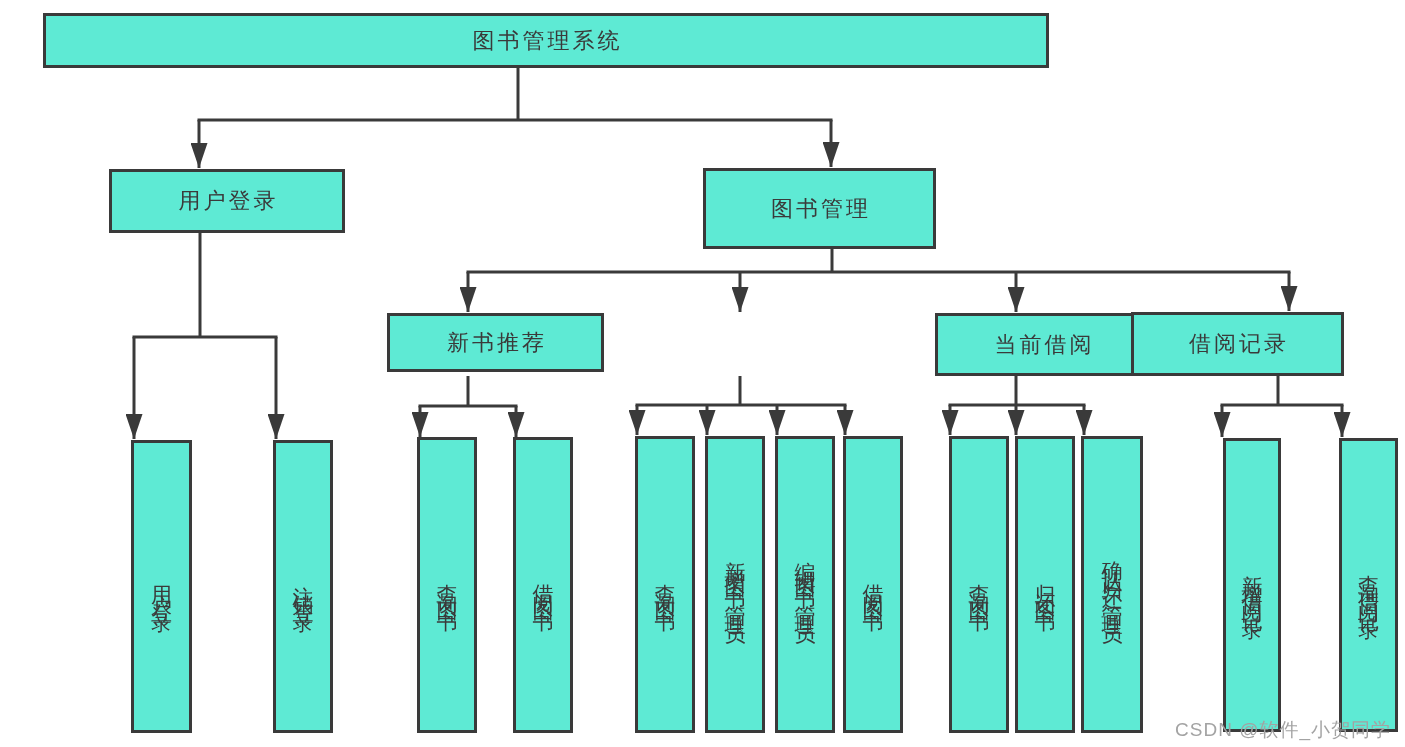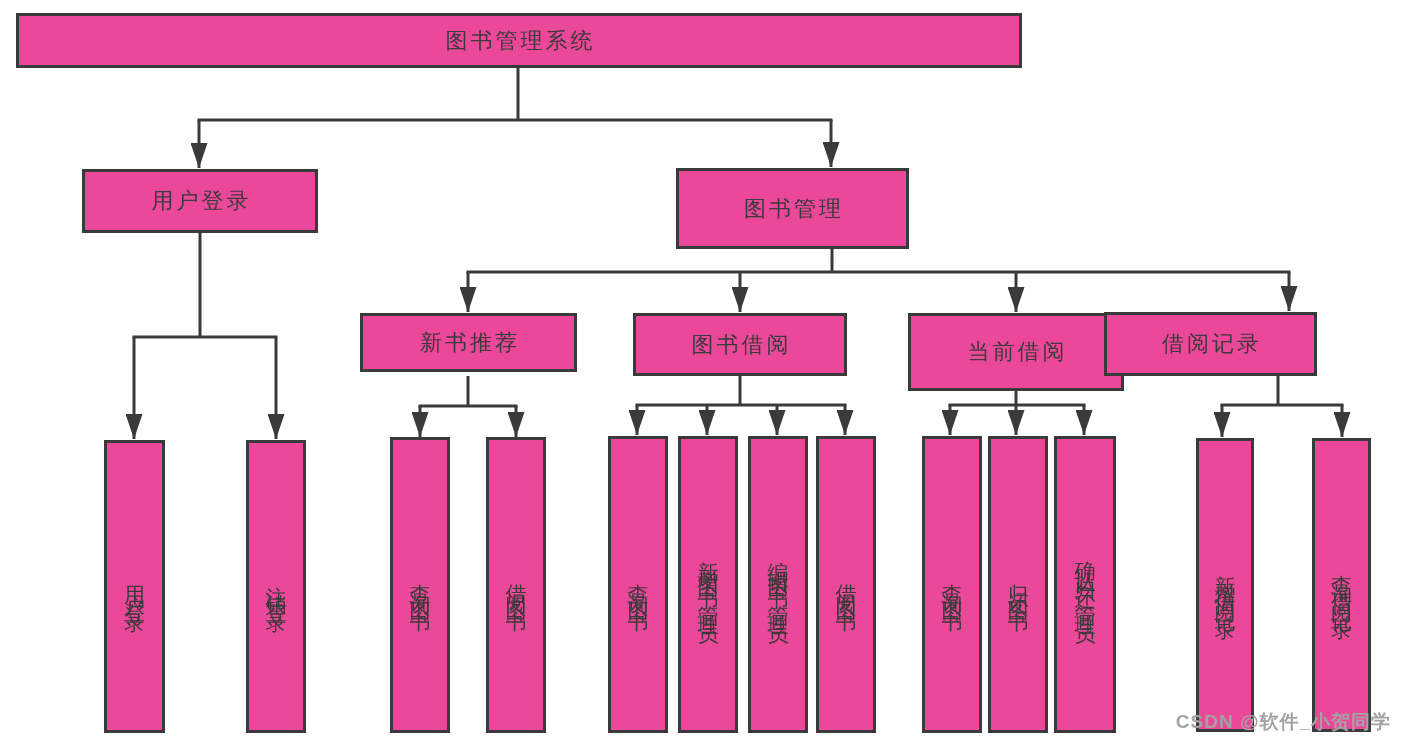--- a/index.html
+++ b/index.html
@@ -10,48 +10,48 @@
     background:#ffffff;
     overflow:hidden;
   }
   .connector-layer{
     position:absolute;left:0;top:0;width:1405px;height:747px;
     z-index:1;
   }
   .node{
     position:absolute;
     box-sizing:border-box;
-    background:#ec4899;
+    background:#5eead4;
     border:3px solid #3a3a3a;
     display:flex;align-items:center;justify-content:center;
     color:#3a3a3a;
     z-index:2;
+    margin-left:27px;
   }
   .hbox{
     font-size:22px;
     letter-spacing:3px;
     text-indent:3px;
     white-space:nowrap;
   }
   .vbox{
     writing-mode:vertical-rl;
     text-orientation:upright;
     font-size:21px;
     letter-spacing:9px;
     white-space:nowrap;
   }
   .watermark{
     position:absolute;
-    right:14px;bottom:12px;
+    right:14px;bottom:4px;
     font-size:19px;
     color:#a3a3a3;
     letter-spacing:1px;
     z-index:3;
     white-space:nowrap;
-    font-weight:bold;
   }
 </style>
 </head>
 <body>
 
 <div class="canvas">
 
   <svg class="connector-layer" width="1405" height="747" viewBox="0 0 1405 747" xmlns="http://www.w3.org/2000/svg">
     <defs>
       <marker id="arrow" markerUnits="userSpaceOnUse" markerWidth="26" markerHeight="17" refX="25" refY="8.5" orient="auto">
@@ -101,22 +101,21 @@
       <path d="M1342 405 V437" marker-end="url(#arrow)"></path>
     </g>
   </svg>
 
   <div class="node hbox" style="left:16px;top:13px;width:1006px;height:55px;">图书管理系统</div>
 
   <div class="node hbox" style="left:82px;top:169px;width:236px;height:64px;">用户登录</div>
   <div class="node hbox" style="left:676px;top:168px;width:233px;height:81px;">图书管理</div>
 
   <div class="node hbox" style="left:360px;top:313px;width:217px;height:59px;">新书推荐</div>
-  <div class="node hbox" style="left:633px;top:313px;width:214px;height:63px;">图书借阅</div>
-  <div class="node hbox" style="left:908px;top:313px;width:216px;height:78px;">当前借阅</div>
+  <div class="node hbox" style="left:908px;top:313px;width:216px;height:63px;">当前借阅</div>
   <div class="node hbox" style="left:1104px;top:312px;width:213px;height:64px;">借阅记录</div>
 
   <div class="node vbox" style="left:104px;top:440px;width:61px;height:293px;">用户登录</div>
   <div class="node vbox" style="left:246px;top:440px;width:60px;height:293px;">注销登录</div>
 
   <div class="node vbox" style="left:390px;top:437px;width:60px;height:296px;">查询图书</div>
   <div class="node vbox" style="left:486px;top:437px;width:60px;height:296px;">借阅图书</div>
 
   <div class="node vbox" style="left:608px;top:436px;width:60px;height:297px;">查询图书</div>
   <div class="node vbox" style="left:678px;top:436px;width:60px;height:297px;">新增图书（管理员）</div>

